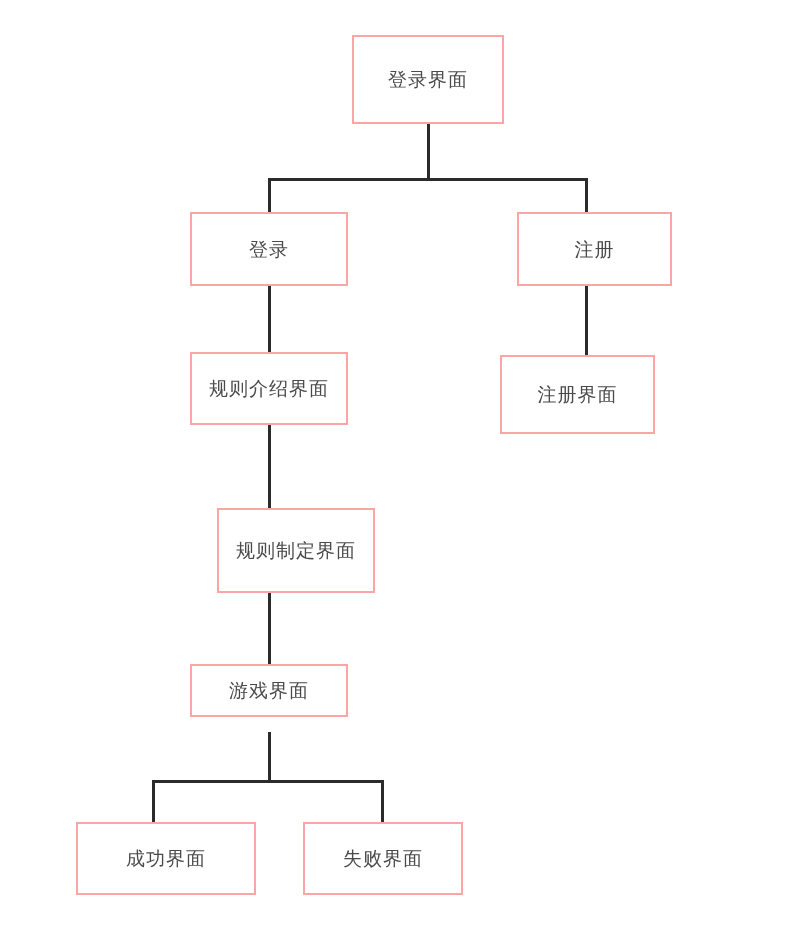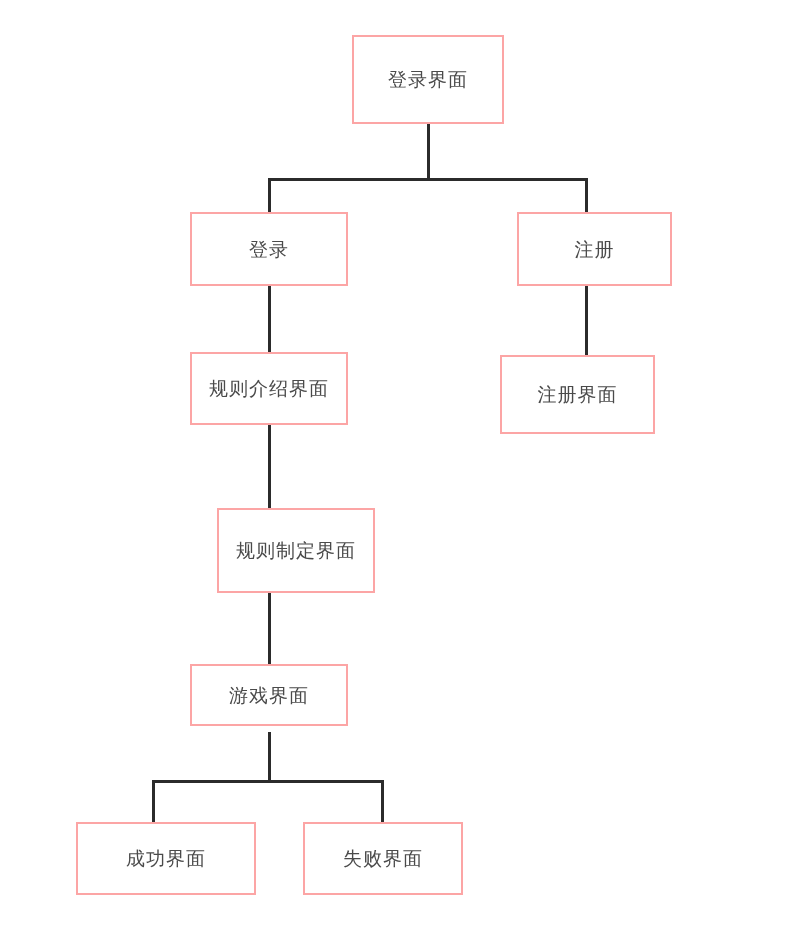--- a/index.html
+++ b/index.html
@@ -94,21 +94,21 @@
   </div>
 
   <div class="node" style="left:190px; top:352px; width:158px; height:73px;">
     <span class="node-label">规则介绍界面</span>
   </div>
 
   <div class="node" style="left:190px; top:508px; width:158px; height:85px;margin-left:27px;">
     <span class="node-label">规则制定界面</span>
   </div>
 
-  <div class="node" style="left:190px; top:664px; width:158px; height:62px;">
+  <div class="node" style="left:190px; top:664px; width:158px; height:53px;">
     <span class="node-label">游戏界面</span>
   </div>
 
   <div class="node" style="left:76px; top:822px; width:180px; height:73px;">
     <span class="node-label">成功界面</span>
   </div>
 
   <div class="node" style="left:303px; top:822px; width:160px; height:73px;">
     <span class="node-label">失败界面</span>
   </div>

